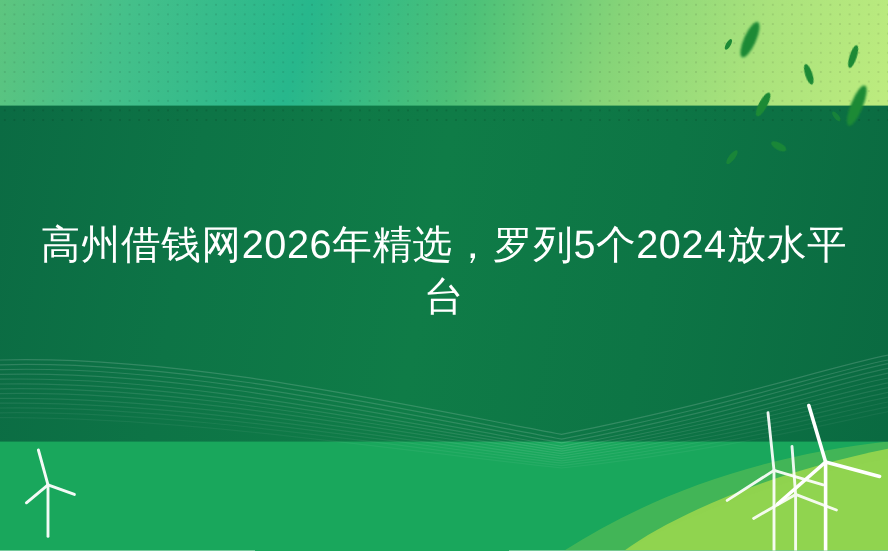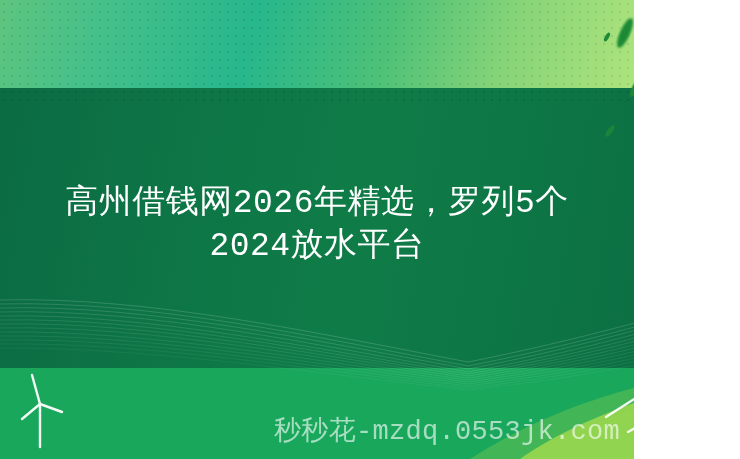--- a/index.html
+++ b/index.html
@@ -1,20 +1,20 @@
 <!DOCTYPE html>
 <html><head>
 <meta charset="utf-8">
 <style>
   html,body{margin:0;padding:0;background:#fff;}
   #stage{
     position:relative;
-    width:634px;height:459px;
+    width:740px;height:459px;
     overflow:hidden;
-    font-family:Liberation Mono, monospace;
+    font-family:Liberation Sans, sans-serif;
   }
 
   
   .band-top{
     position:absolute;left:0;top:0;width:740px;height:90px;
     background:linear-gradient(105deg,#5ec57f 0%,#45c08a 14%,#27b78c 34%,#4dc178 52%,#86d478 68%,#a9e27c 84%,#bdec7f 100%);
   }
   .band-top-dots{
     position:absolute;left:0;top:0;width:740px;height:96px;
     background-image:radial-gradient(rgba(0,0,0,.085) 1px, transparent 1.2px);
@@ -159,15 +159,14 @@
         <line x1="688" y1="385" x2="688" y2="459"></line>
         <line x1="688" y1="385" x2="674" y2="338"></line>
         <line x1="688" y1="385" x2="733" y2="397"></line>
         <line x1="688" y1="385" x2="648" y2="420"></line>
       </g>
     </g>
   </svg>
 
   <div class="title">高州借钱网2026年精选，罗列5个2024放水平台</div>
 
-  <div class="watermark">秒秒花-mzdq.0553jk.com</div>
 
 </div>
 
 </body></html>

